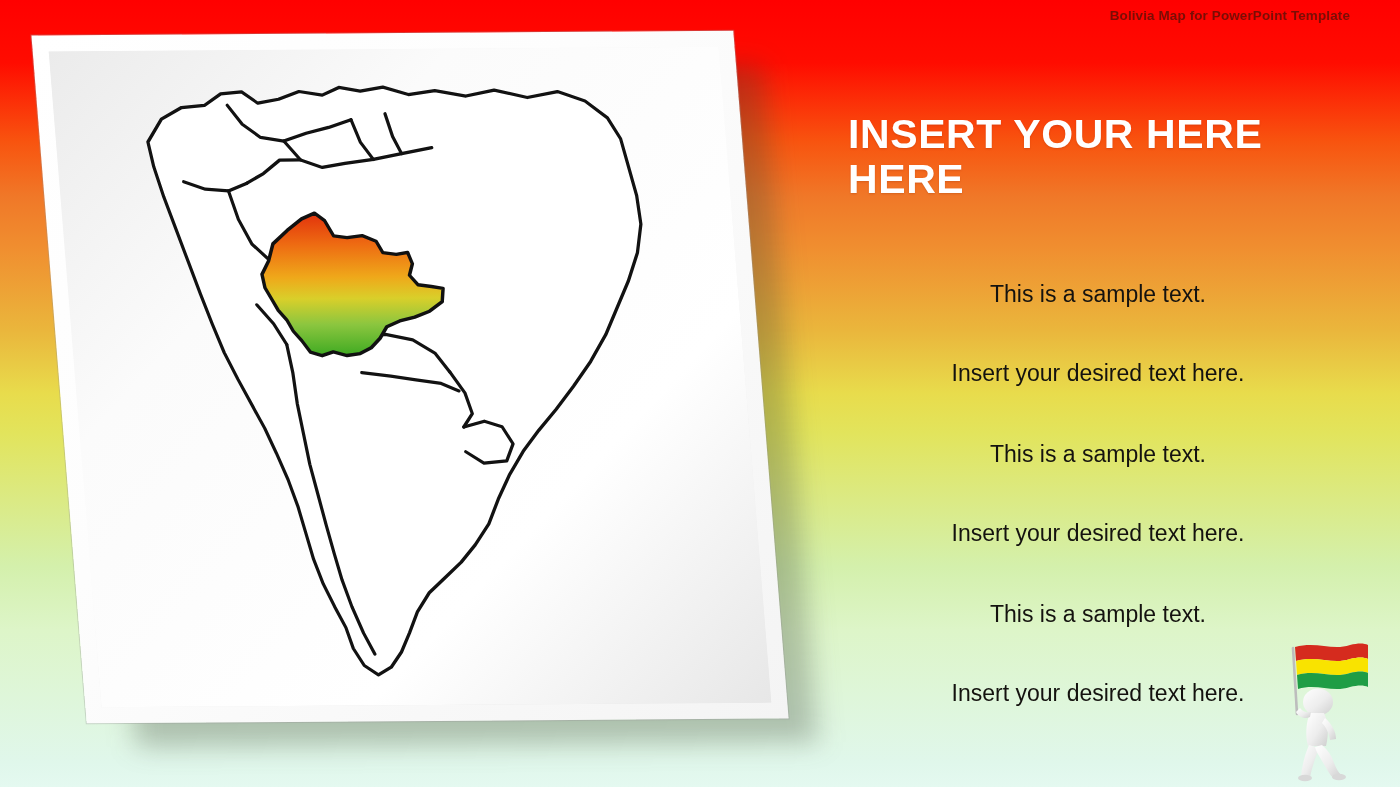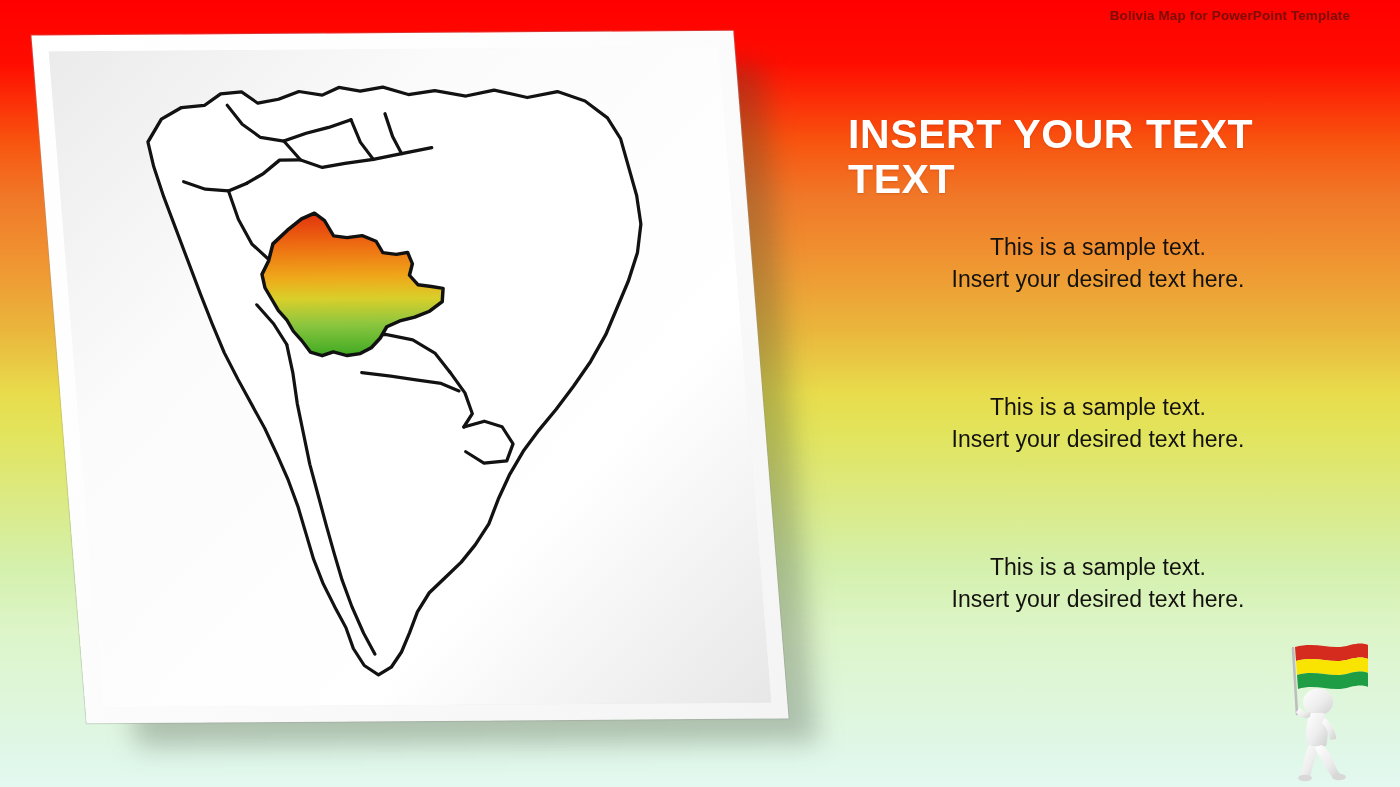--- a/index.html
+++ b/index.html
@@ -101,21 +101,21 @@
   }
   .text-block {
     position: absolute;
     left: 848px;
     width: 500px;
     text-align: center;
     color: #14120f;
     font-size: 23px;
     line-height: 1.38;
   }
-  .text-block .line { display: block; white-space: nowrap; }
+  .text-block .line { display: block; white-space: nowrap; margin-top: 47px; }
   .tb-1 { top: 232px; }
   .tb-2 { top: 392px; }
   .tb-3 { top: 552px; }
 
   
   .mascot {
     position: absolute;
     left: 1272px;
     top: 632px;
     width: 122px;
@@ -218,21 +218,21 @@
             L 380 250 L 392 252 L 390 266 L 376 276 L 360 282
             L 344 286 L 330 292 L 322 304 L 312 314 L 300 320
             L 286 322 L 272 318 L 260 322 L 248 318 L 240 306
             L 232 296 L 226 284 L 218 274 L 212 262 L 206 250
             L 204 236 Z"></path>
         </svg>
       </div>
     </div>
   </div>
 
-  <div class="title">INSERT YOUR TEXT TEXT</div>
+  <div class="title">INSERT YOUR HERE HERE</div>
 
   <div class="text-block tb-1">
     <span class="line">This is a sample text.</span>
     <span class="line">Insert your desired text here.</span>
   </div>
   <div class="text-block tb-2">
     <span class="line">This is a sample text.</span>
     <span class="line">Insert your desired text here.</span>
   </div>
   <div class="text-block tb-3">

